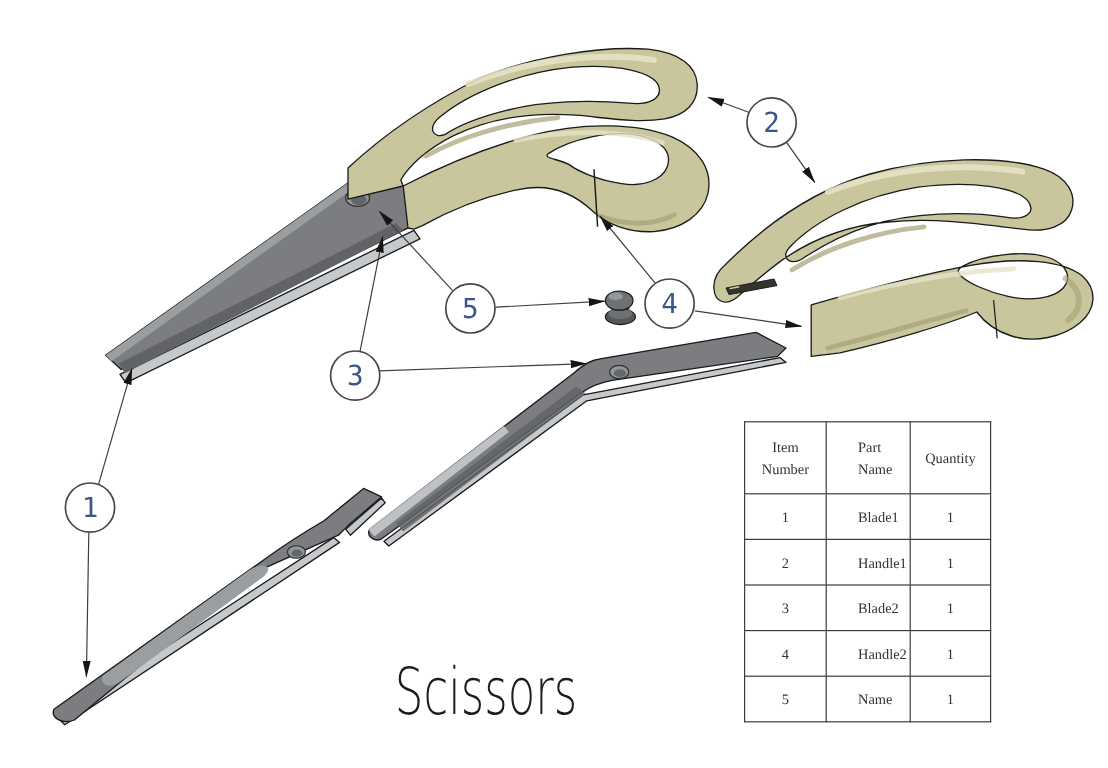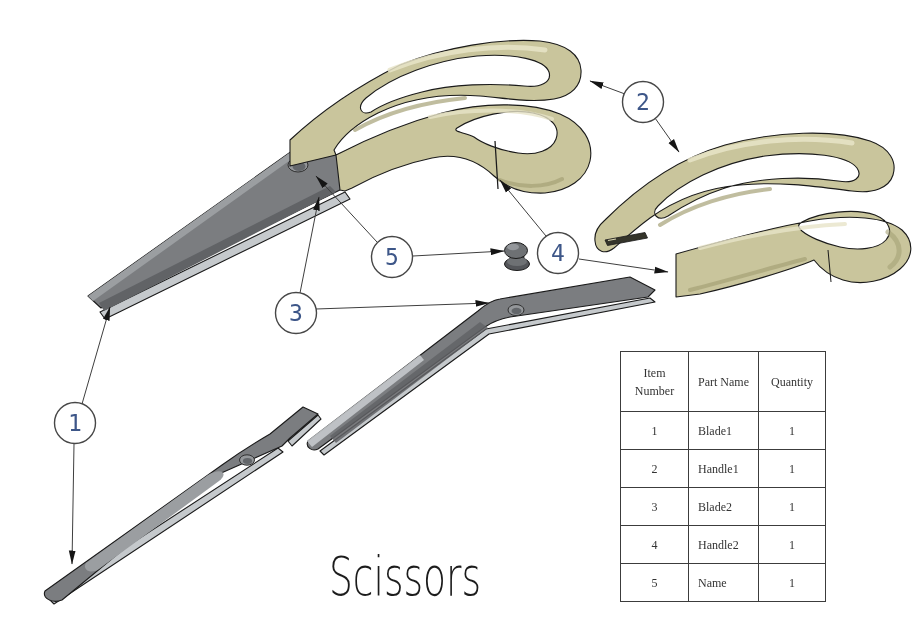--- a/index.html
+++ b/index.html
@@ -24,21 +24,21 @@
                  font-size:54px;text-anchor:middle;}
 
   
   table.bom{position:absolute;left:620px;top:351px;width:205px;border-collapse:collapse;
             table-layout:fixed;background:#fff;color:var(--text,#333);
             font-family:Liberation Serif, serif;font-size:12px;line-height:1.5;}
   table.bom th,table.bom td{border:1px solid var(--table-border,#3c3c3c);
             text-align:center;vertical-align:middle;padding:0 2px;font-weight:normal;}
   table.bom thead th{height:59px;}
   table.bom tbody td{height:37px;}
-  table.bom .c-part{text-align:left;padding-left:9px;}
+  table.bom .c-part{text-align:left;padding-left:26px;}
   table.bom col.c1{width:68px;} table.bom col.c2{width:70px;} table.bom col.c3{width:67px;}
 </style>
 </head>
 <body>
 
 <div class="stage">
 <svg width="923" height="640" viewBox="0 0 923 640">
   <defs>
     <marker id="arrow" markerWidth="15" markerHeight="10" refX="13.5" refY="5" orient="auto" markerUnits="userSpaceOnUse">
       <path d="M0,1.6 L14,5 L0,8.4 Z" fill="#151515"></path>

